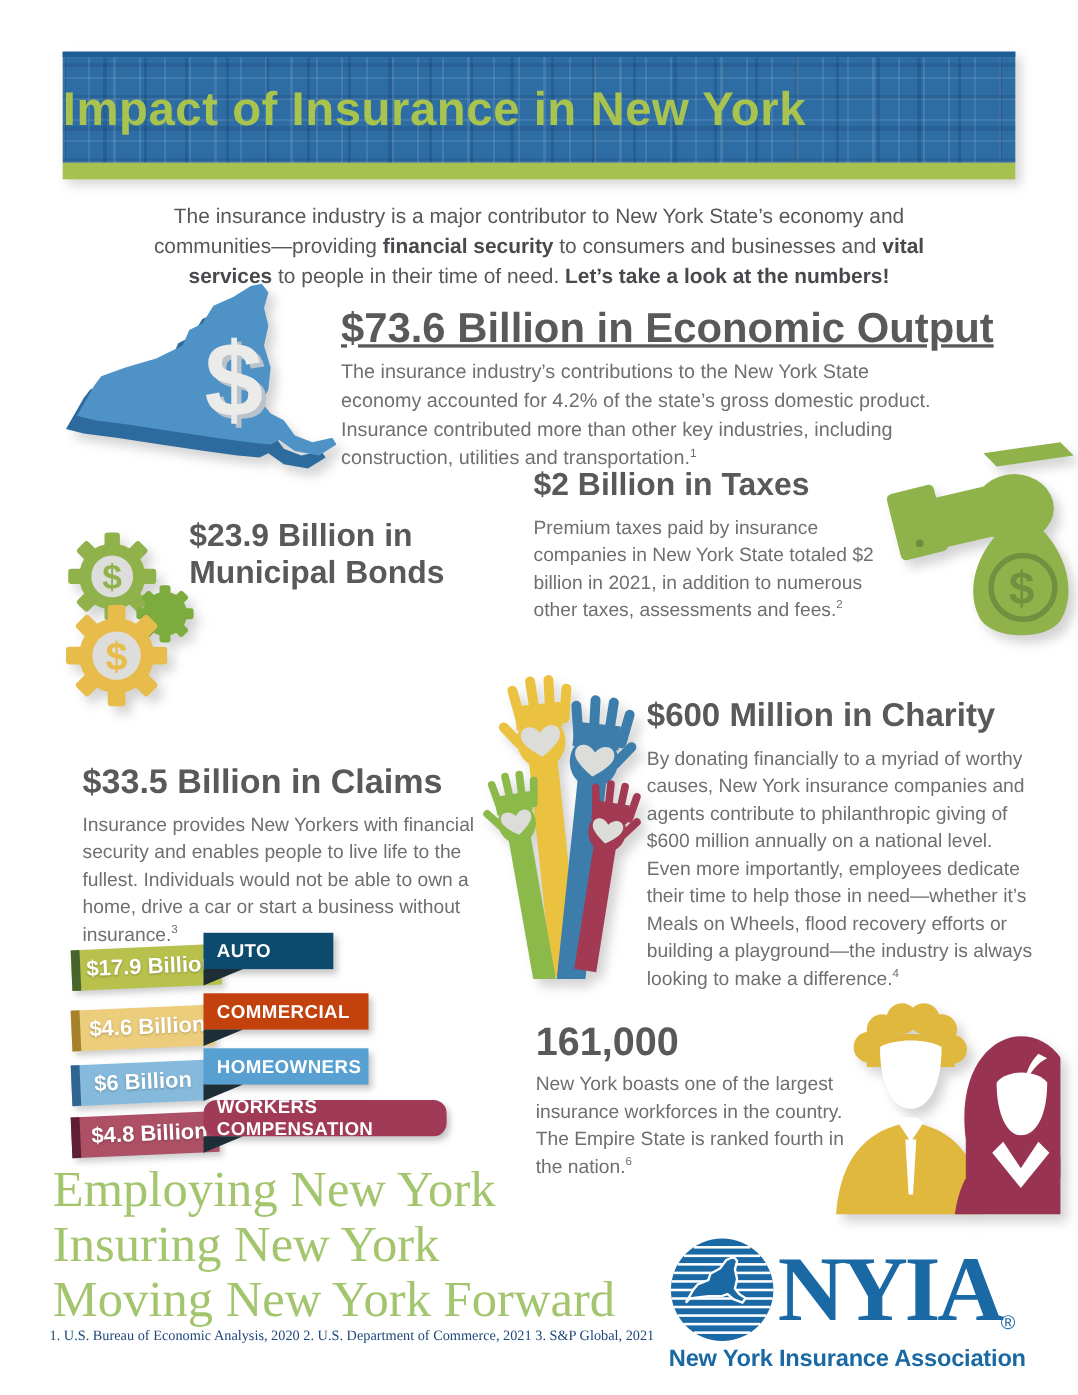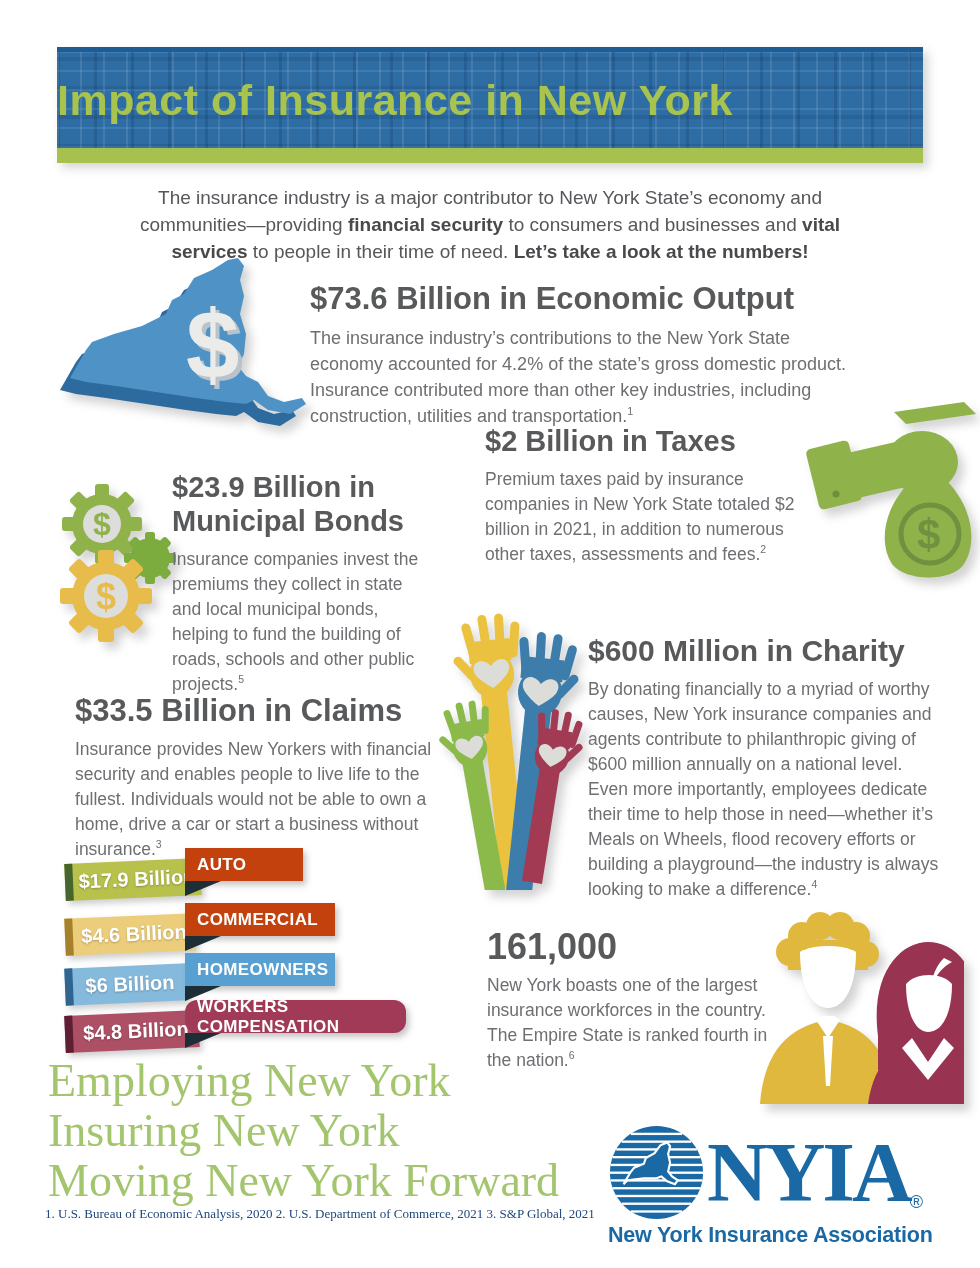--- a/index.html
+++ b/index.html
@@ -25,21 +25,21 @@
   .intro b{color:#47494c;}
 
   
   .sec{position:absolute;}
   .sec h2{margin:0;font-size:30px;font-weight:bold;color:#58595b;white-space:nowrap;line-height:34px;}
   .sec h2.wrap{white-space:normal;}
   .sec p{margin:9px 0 0 0;font-size:17.5px;line-height:25px;color:#6e6f72;}
   sup{font-size:60%;line-height:0;}
 
   .sec-economic{left:310px;top:282px;width:552px;}
-  .sec-economic h2{font-size:31px;}
+  .sec-economic h2{font-size:38px;text-decoration:underline;}
   .sec-economic p{font-size:18px;line-height:26px;}
   .sec-taxes{left:485px;top:424px;width:342px;}
   .sec-taxes h2{font-size:29px;}
   .sec-bonds{left:172px;top:470px;width:250px;}
   .sec-bonds h2{font-size:29px;line-height:34px;}
   .sec-claims{left:75px;top:694px;width:378px;}
   .sec-claims h2{font-size:31px;}
   .sec-charity{left:588px;top:634px;width:352px;}
   .sec-workforce{left:487px;top:930px;width:282px;}
   .sec-workforce h2{font-size:36px;}
@@ -58,21 +58,21 @@
   .rib{position:absolute;left:0;width:100%;height:52px;}
   .rib-banner{position:absolute;left:128px;top:0;height:33px;display:flex;align-items:center;
               box-sizing:border-box;padding:0 12px;color:#fff;font-weight:bold;font-size:17px;
               letter-spacing:.4px;box-shadow:3px 4px 6px rgba(90,90,90,.35);}
   .rib-banner::after{content:"";position:absolute;left:0;top:100%;width:0;height:0;
               border-top:15px solid #1d2e36;border-right:36px solid transparent;}
   .rib-amount{position:absolute;left:8px;top:13px;height:37px;display:flex;align-items:center;
               justify-content:center;color:#fff;font-weight:bold;font-size:20px;
               text-shadow:0 1px 2px rgba(0,0,0,.25);transform:rotate(-2.5deg);
               box-shadow:3px 4px 6px rgba(90,90,90,.30);}
-  .rib-auto{top:3px;}        .rib-auto .rib-banner{width:118px;background:#c2410c;}
+  .rib-auto{top:3px;}        .rib-auto .rib-banner{width:118px;background:#0c4a6e;}
   .rib-auto .rib-amount{width:128px;background:#b7c14c;border-left:8px solid#45652d;}
   .rib-commercial{top:58px;} .rib-commercial .rib-banner{width:150px;background:#c2410c;}
   .rib-commercial .rib-amount{width:122px;background:#eccd7b;border-left:8px solid #a5812b;}
   .rib-homeowners{top:108px;}.rib-homeowners .rib-banner{width:150px;background:#58a0d2;}
   .rib-homeowners .rib-amount{width:114px;background:#85badd;border-left:8px solid #2f6590;}
   .rib-workers{top:155px;}   .rib-workers .rib-banner{width:221px;background:#a03a56;border-radius:12px;}
   .rib-workers .rib-amount{width:126px;background:#ad5066;border-left:8px solid #5e1f33;}
 
   
   .tagline{position:absolute;left:48px;top:1056px;font-family:"Liberation Serif",serif;
@@ -177,21 +177,20 @@
           <circle r="34"></circle>
         </g>
         <circle r="22" fill="#dddddb"></circle>
         <text x="-10" y="13" font-family="Liberation Sans, sans-serif" font-weight="bold" font-size="36" fill="#e8bc4a">$</text>
       </g>
     </svg>
   </div>
 
   <div class="sec sec-bonds">
     <h2 class="wrap">$23.9 Billion in Municipal Bonds</h2>
-    <p><span>Insurance companies invest the premiums they collect in state and local municipal bonds, helping to fund the building of roads, schools and other public projects.</span><sup>5</sup></p>
   </div>
 
   <div class="sec sec-claims">
     <h2>$33.5 Billion in Claims</h2>
     <p><span>Insurance provides New Yorkers with financial security and enables people to live life to the fullest. Individuals would not be able to own a home, drive a car or start a business without insurance.</span><sup>3</sup></p>
   </div>
 
   <div class="icon hands-icon">
     <svg width="178" height="300" viewBox="0 0 178 300">
       <g transform="translate(66,84) rotate(-6)">

